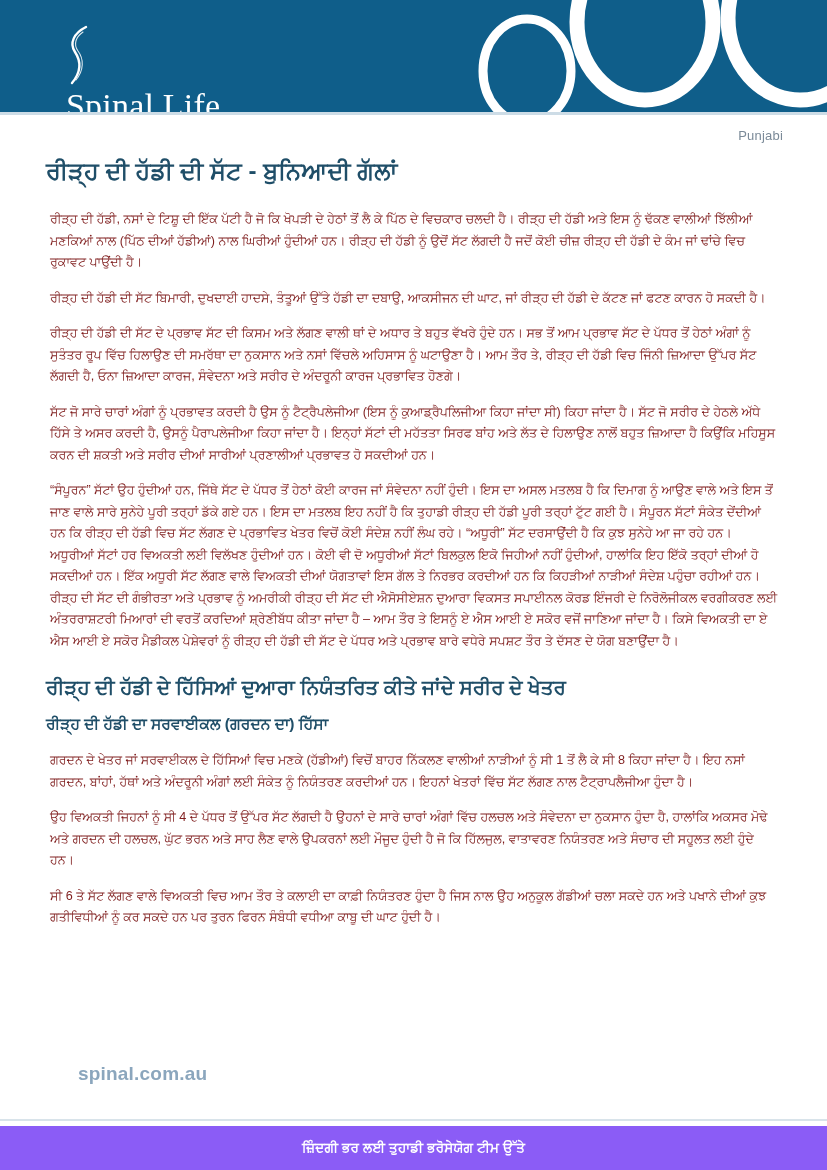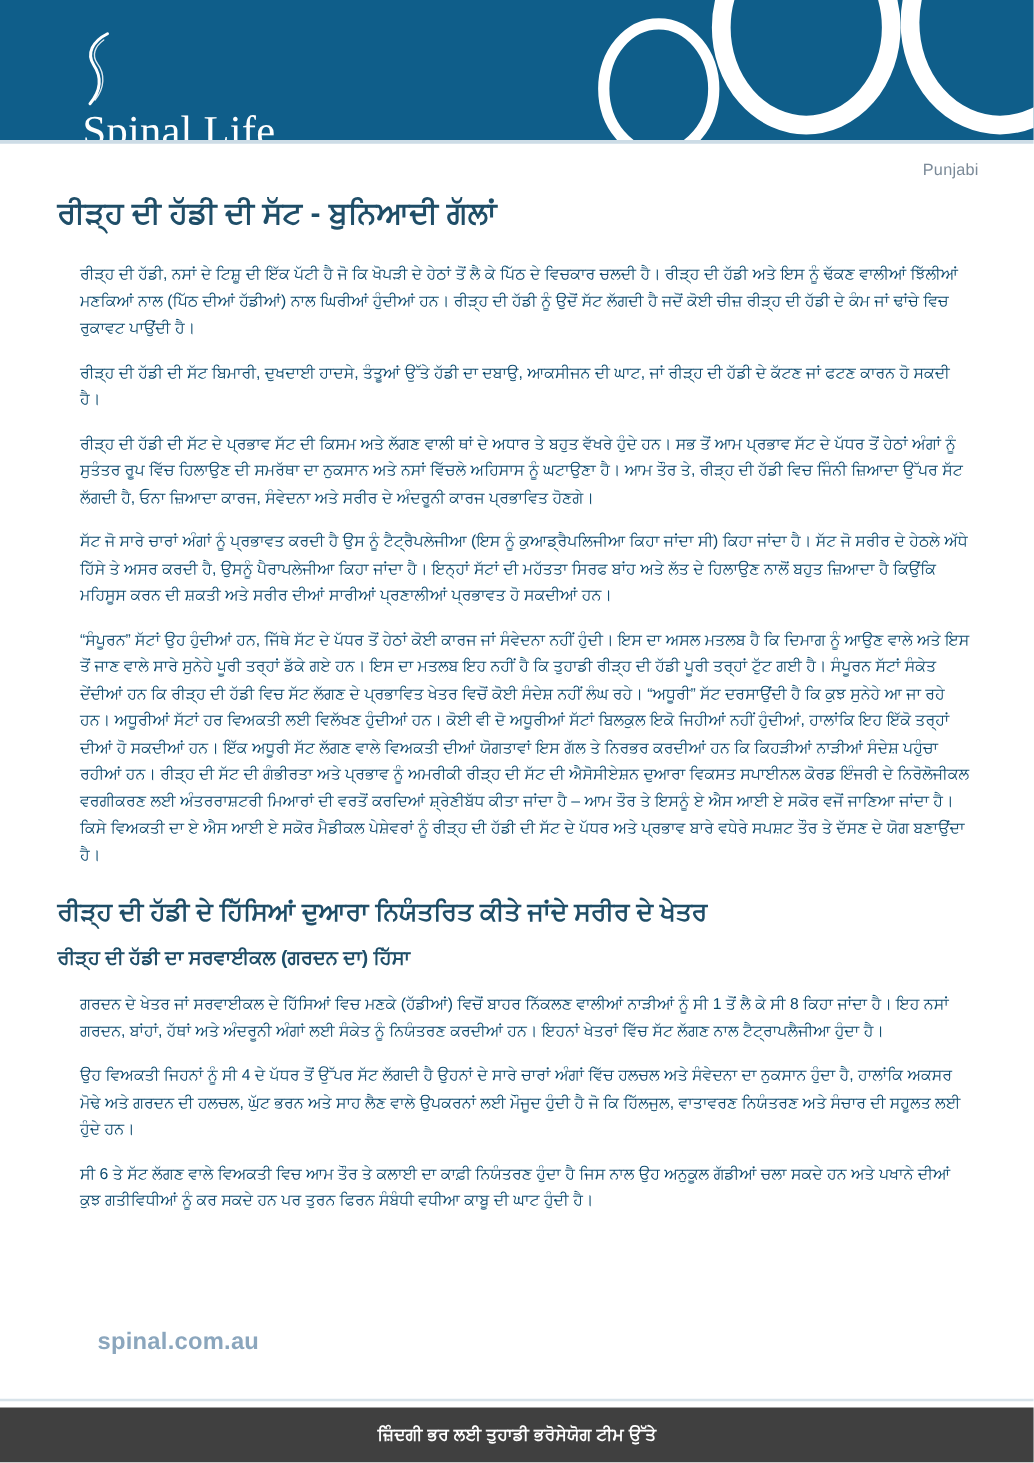--- a/index.html
+++ b/index.html
@@ -99,22 +99,22 @@
   .sub-title {
     font-size: 15.5px;
     line-height: 24px;
     font-weight: bold;
     color: #1f4e68;
     margin: 0 0 14px 0;
   }
   p.body {
     font-size: 12.6px;
     line-height: 21.5px;
-    color: #0c4a6e;
-    margin: 0 0 14px 18px;
+    color: #7f1d1d;
+    margin: 0 0 14px 4px;
     text-align: left;
   }
   p.body:last-child { margin-bottom: 0; }
 
   
   .site-url {
     position: absolute;
     left: 78px;
     top: 1063px;
     font-size: 19px;
@@ -130,21 +130,21 @@
     width: 827px;
     height: 2px;
     background: #d8e3ea;
   }
   .footer-bar {
     position: absolute;
     left: 0;
     top: 1126px;
     width: 827px;
     height: 44px;
-    background: #404040;
+    background: #8b5cf6;
     display: flex;
     align-items: center;
     justify-content: center;
   }
   .footer-tagline {
     font-size: 13.5px;
     font-weight: bold;
     color: #ffffff;
     letter-spacing: 0.2px;
   }

